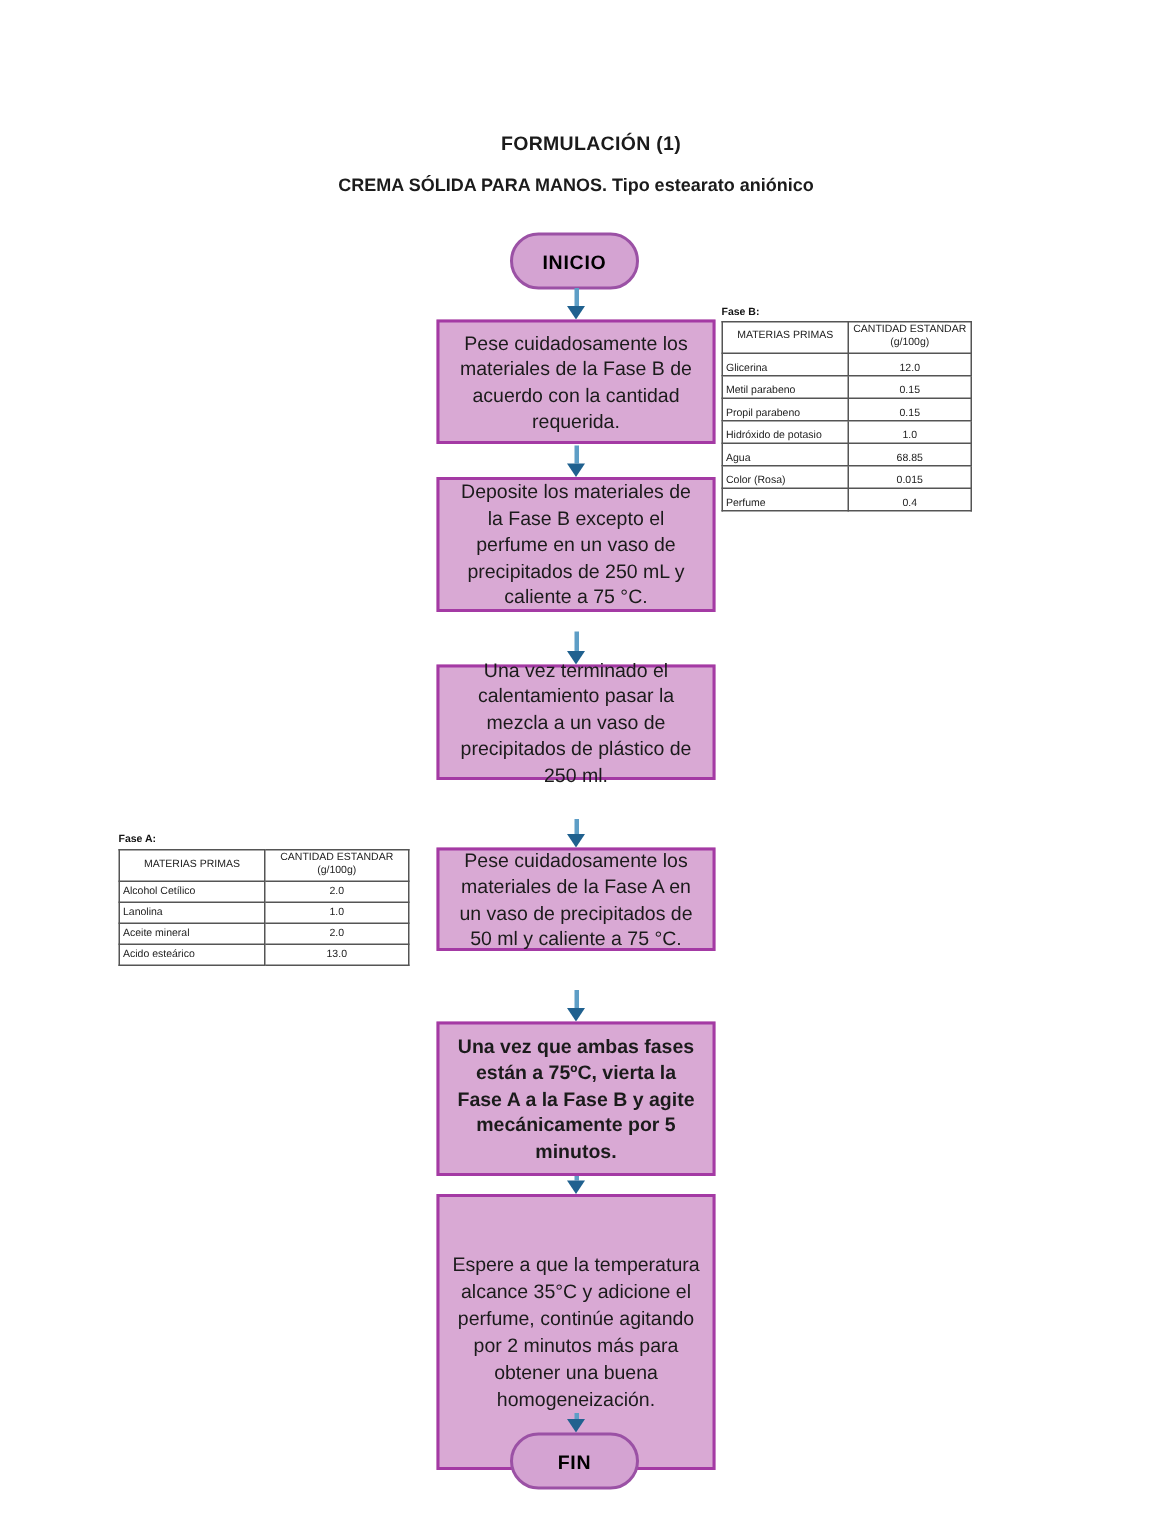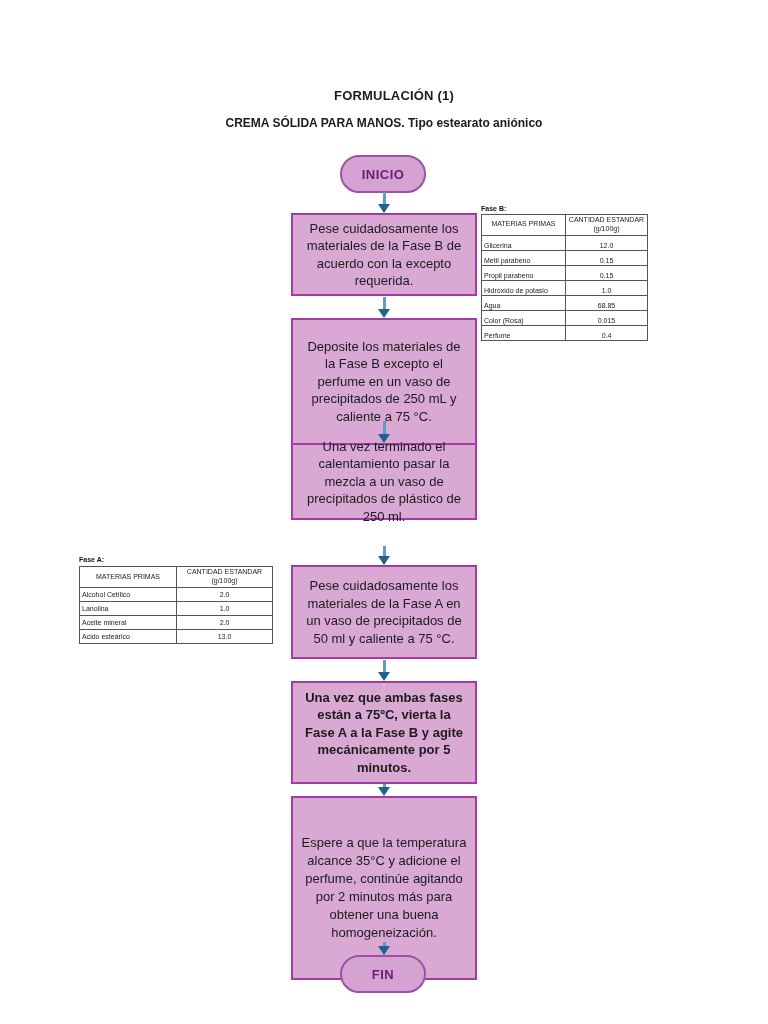--- a/index.html
+++ b/index.html
@@ -16,35 +16,35 @@
     padding-left:20px;
   }
   .subtitle {
     position:absolute; top:116px; left:0; width:768px;
     text-align:center; font-size:12px; font-weight:bold; color:#1b1b1b;
   }
   .terminator {
     position:absolute; left:340px; width:86px; height:38px;
     background:#d4a3d2; border:2px solid #9b51a5; border-radius:19px;
     display:flex; align-items:center; justify-content:center;
-    font-size:13px; font-weight:bold; color:#701a75; letter-spacing:0.5px;
+    font-size:13px; font-weight:bold; color:#000000; letter-spacing:0.5px;
   }
   .start { top:155px; }
   .end { top:955px; }
   .stepbox {
     position:absolute; left:291px; width:186px;
     background:#d9a9d4; border:2px solid #a43aa4;
     display:flex; align-items:center; justify-content:center;
     text-align:center; font-size:13px; line-height:17.5px; color:#1b1b1b;
     padding:4px 8px;
   }
   .s1 { top:213px; height:83px; }
-  .s2 { top:318px; height:127px; }
+  .s2 { top:318px; height:90px; }
   .s3 { top:443px; height:77px; }
-  .s4 { top:565px; height:94px; }
+  .s4 { top:565px; height:69px; }
   .s5 { top:681px; height:103px;font-weight:bold; }
   .s6 { top:796px; height:184px; line-height:18px; }
   .arrow {
     position:absolute; left:378px; width:12px;
     display:flex; flex-direction:column; align-items:center;
   }
   .arrow .shaft { width:3px; background:#5e9ec6; flex:1; }
   .arrow .head {
     width:0; height:0;
     border-left:6px solid transparent; border-right:6px solid transparent;
@@ -90,21 +90,21 @@
 
   <div class="terminator start">
     <span>INICIO</span>
   </div>
 
   <div class="arrow a1">
     <div class="shaft"></div>
     <div class="head"></div>
   </div>
 
-  <div class="stepbox s1">Pese cuidadosamente los materiales de la Fase B de acuerdo con la excepto requerida.</div>
+  <div class="stepbox s1">Pese cuidadosamente los materiales de la Fase B de acuerdo con la cantidad requerida.</div>
 
   <div class="arrow a2">
     <div class="shaft"></div>
     <div class="head"></div>
   </div>
 
   <div class="stepbox s2">Deposite los materiales de la Fase B excepto el perfume en un vaso de precipitados de 250 mL y caliente a 75 °C.</div>
 
   <div class="arrow a3">
     <div class="shaft"></div>

